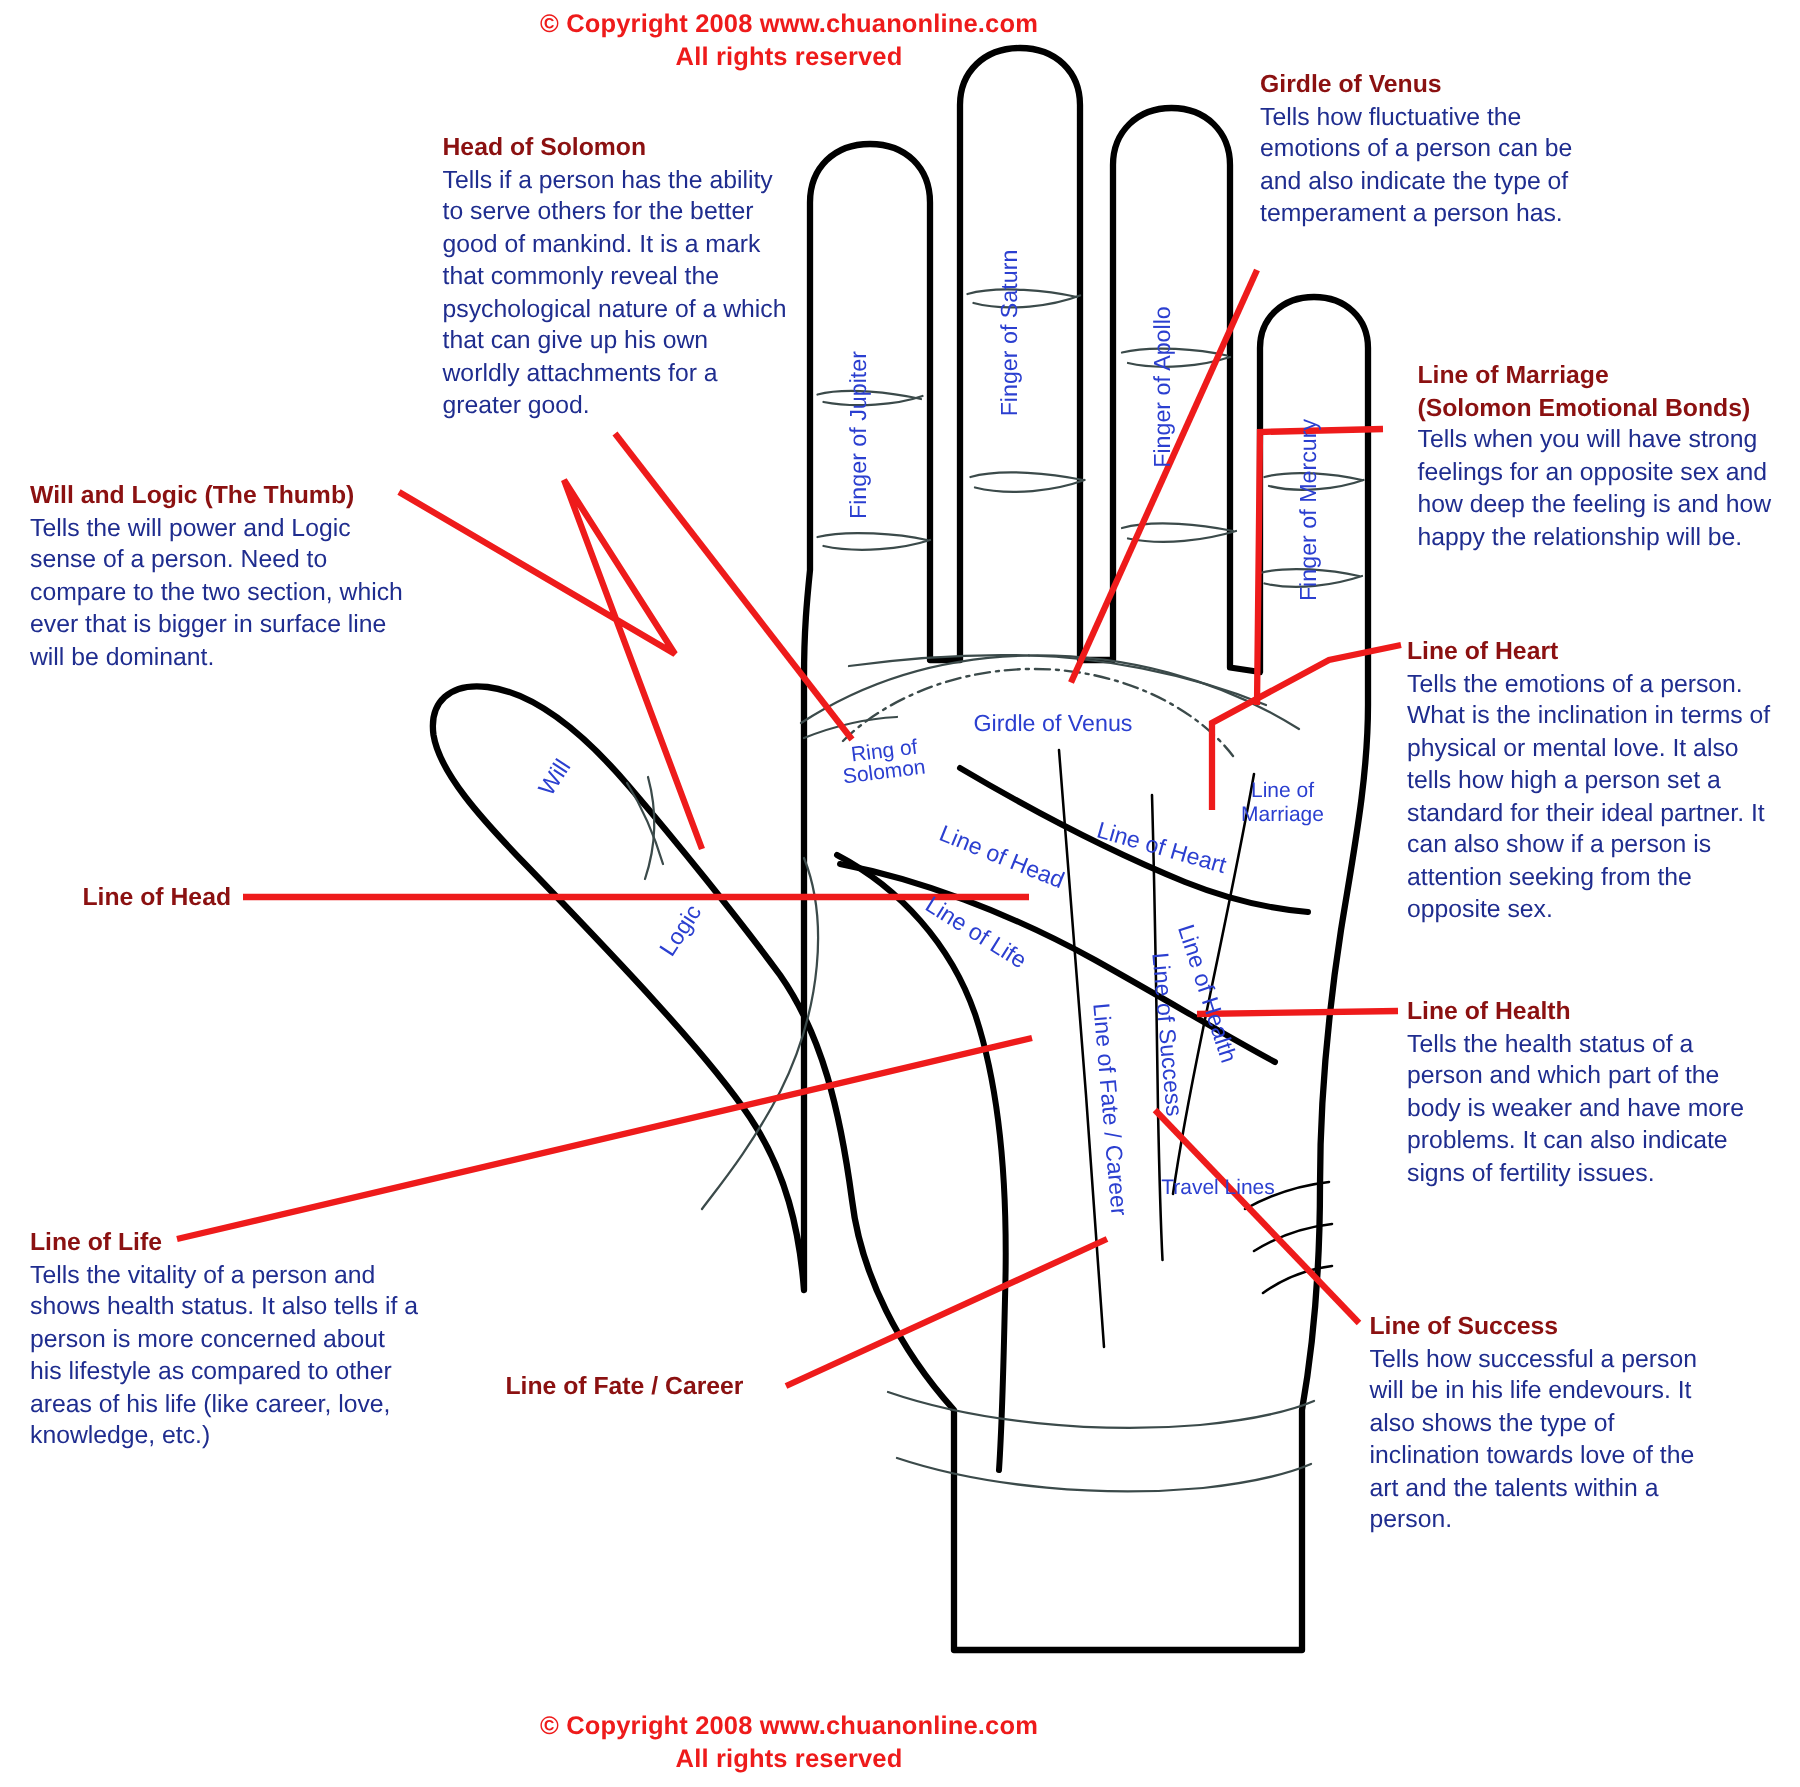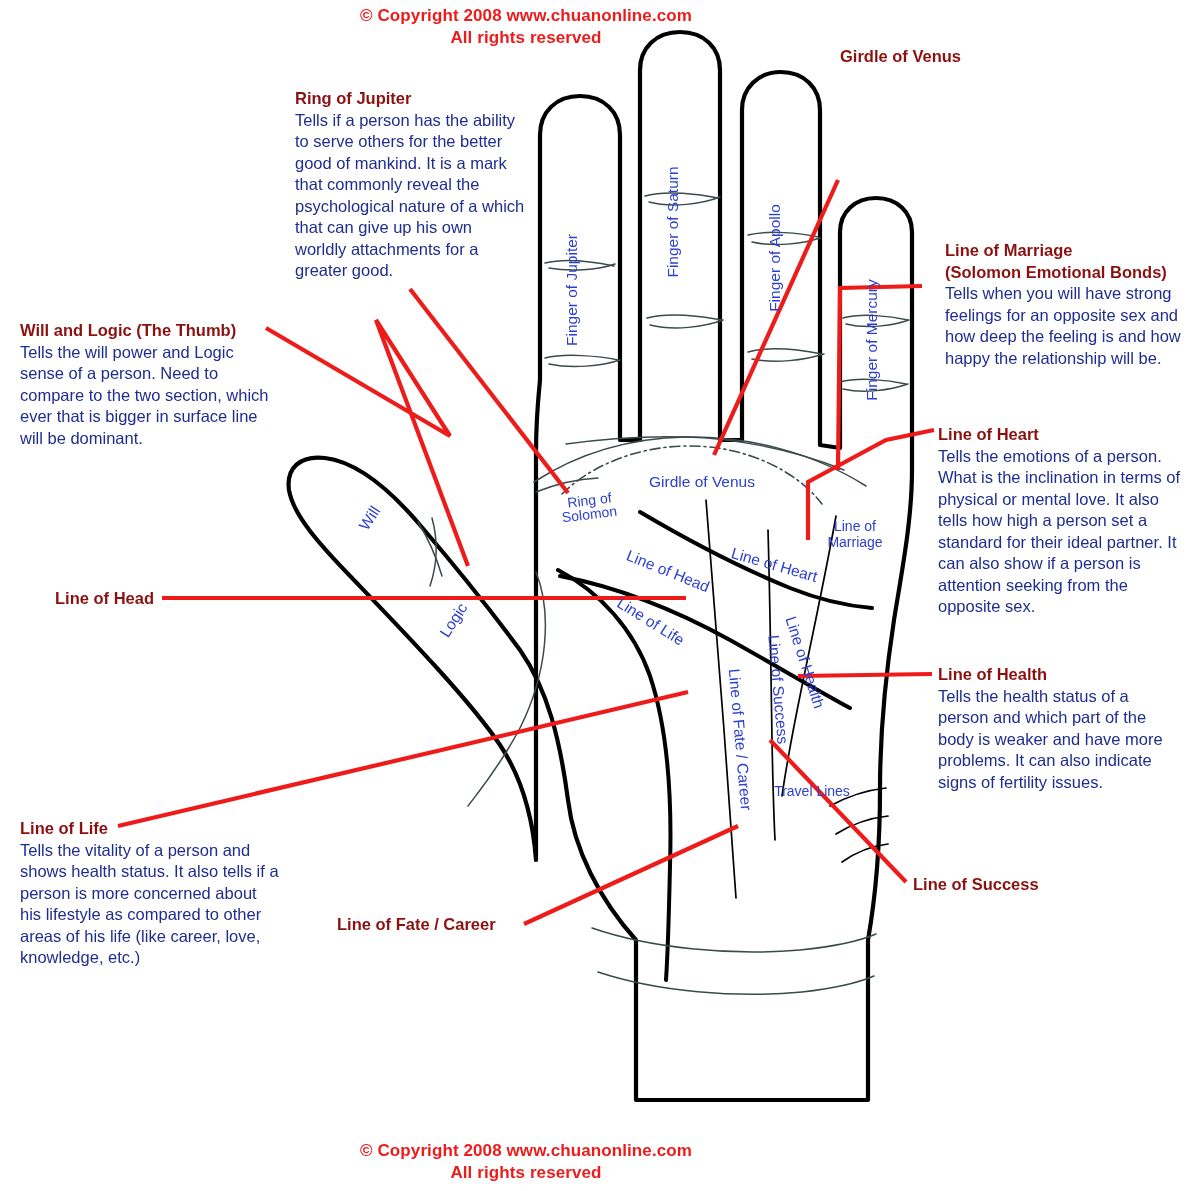--- a/index.html
+++ b/index.html
@@ -240,46 +240,48 @@
     <text class="inlabel" transform="translate(773,690) rotate(85)" text-anchor="middle">Line of Success</text>
     <text class="inlabel" transform="translate(800,664) rotate(72)" text-anchor="middle">Line of Health</text>
 
     <text class="inlabel-sm" x="812" y="796" text-anchor="middle">Travel Lines</text>
 
     <text class="inlabel" transform="translate(374,521) rotate(-57)" text-anchor="middle">Will</text>
     <text class="inlabel" transform="translate(458,623) rotate(-57)" text-anchor="middle">Logic</text>
   </svg>
 
   <div class="note" id="note-ring-of-solomon" style="left:295px; top:88px; width:232px;">
-    <span class="title">Ring of Jupiter</span>
+    <span class="title">Head of Solomon</span>
     <span class="body">Tells if a person has the ability to serve others for the better good of mankind. It is a mark that commonly reveal the psychological nature of a which that can give up his own worldly attachments for a greater good.</span>
   </div>
 
   <div class="note" id="note-girdle-of-venus" style="left:840px; top:46px; width:222px;">
     <span class="title">Girdle of Venus</span>
+    <span class="body">Tells how fluctuative the emotions of a person can be and also indicate the type of temperament a person has.</span>
   </div>
 
   <div class="note" id="note-line-of-marriage" style="left:925px; top:240px; width:262px;margin-left:20px;">
     <span class="title">Line of Marriage</span>
     <span class="title">(Solomon Emotional Bonds)</span>
     <span class="body">Tells when you will have strong feelings for an opposite sex and how deep the feeling is and how happy the relationship will be.</span>
   </div>
 
   <div class="note" id="note-line-of-heart" style="left:938px; top:424px; width:252px;">
     <span class="title">Line of Heart</span>
     <span class="body">Tells the emotions of a person. What is the inclination in terms of physical or mental love. It also tells how high a person set a standard for their ideal partner. It can also show if a person is attention seeking from the opposite sex.</span>
   </div>
 
   <div class="note" id="note-line-of-health" style="left:938px; top:664px; width:238px;">
     <span class="title">Line of Health</span>
     <span class="body">Tells the health status of a person and which part of the body is weaker and have more problems. It can also indicate signs of fertility issues.</span>
   </div>
 
   <div class="note" id="note-line-of-success" style="left:913px; top:874px; width:232px;">
     <span class="title">Line of Success</span>
+    <span class="body">Tells how successful a person will be in his life endevours. It also shows the type of inclination towards love of the art and the talents within a person.</span>
   </div>
 
   <div class="note" id="note-will-and-logic" style="left:20px; top:320px; width:258px;">
     <span class="title">Will and Logic (The Thumb)</span>
     <span class="body">Tells the will power and Logic sense of a person. Need to compare to the two section, which ever that is bigger in surface line will be dominant.</span>
   </div>
 
   <div class="note" id="note-line-of-head" style="left:55px; top:588px; width:252px;">
     <span class="title">Line of Head</span>
   </div>

